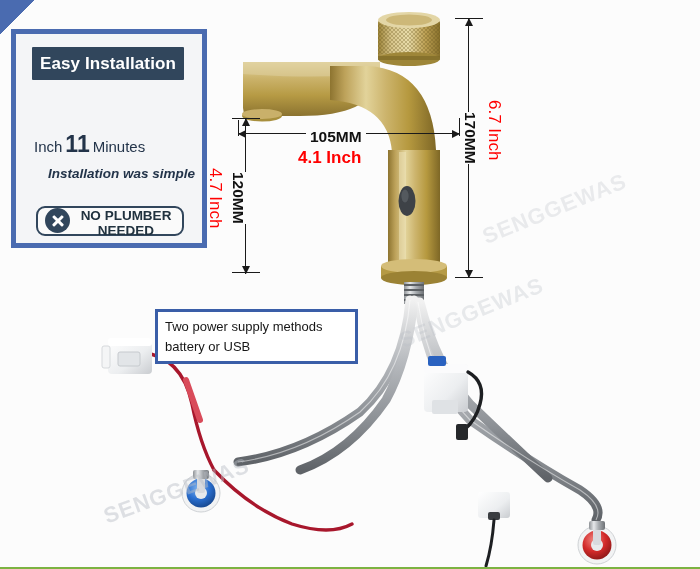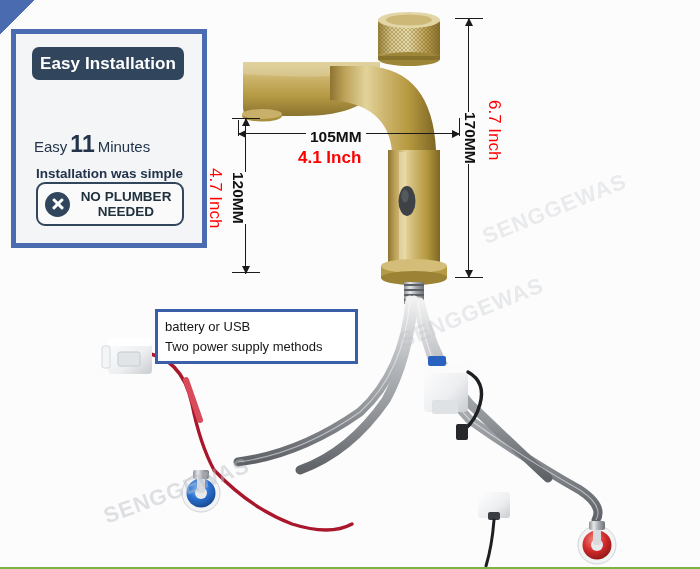--- a/index.html
+++ b/index.html
@@ -18,38 +18,38 @@
   }
 
   
   .promo-panel{
     position:absolute;left:11px;top:29px;width:196px;height:219px;
     border:5px solid #4a6bb0;background:#f4f5f7;box-sizing:border-box;
   }
   .promo-inner{position:absolute;inset:4px;background:#f4f5f7;}
   .promo-title{
     position:absolute;left:12px;top:9px;width:152px;height:33px;
-    background:#31465c;border-radius:7px;color:#ffffff;
+    background:#31465c;border-radius:1px;color:#ffffff;
     font-size:17px;font-weight:bold;letter-spacing:.1px;
     display:flex;align-items:center;justify-content:center;
   }
   .promo-line1{
     position:absolute;left:14px;top:93px;color:#23344a;
     font-size:15px;white-space:nowrap;
   }
   .promo-line1 .big{font-size:23px;font-weight:bold;padding:0 3px;}
   .promo-line1 .sm{font-size:15px;}
   .promo-line2{
-    position:absolute;left:16px;top:128px;color:#23344a;
-    font-size:13.5px;font-weight:bold;white-space:nowrap;
+    position:absolute;left:28px;top:128px;color:#23344a;
+    font-size:13.5px;font-weight:bold;white-space:nowrap;font-style:italic;
   }
   .badge{
-    position:absolute;left:16px;top:144px;width:148px;height:44px;
+    position:absolute;left:16px;top:168px;width:148px;height:30px;
     background:#fafafa;border:2.5px solid #31465c;border-radius:9px;
-    display:flex;align-items:center;box-sizing:border-box;
+    display:flex;box-sizing:border-box;
   }
   .badge-x{
     width:25px;height:25px;border-radius:50%;background:#31465c;
     margin-left:7px;flex:0 0 auto;position:relative;
   }
   .badge-x:before,.badge-x:after{
     content:"";position:absolute;left:50%;top:50%;width:14px;height:3.2px;
     background:#fff;border-radius:1px;
   }
   .badge-x:before{transform:translate(-50%,-50%) rotate(45deg);}
@@ -277,39 +277,39 @@
   <div class="wm wm4">SENGGEWAS</div>
 
   <div class="corner-ribbon"></div>
 
   <div class="promo-panel">
     <div class="promo-inner">
 
       <div class="promo-title">Easy Installation</div>
 
       <div class="promo-line1">
-        <span class="sm">Easy</span><span class="big">11</span><span class="sm">Minutes</span>
+        <span class="sm">Inch</span><span class="big">11</span><span class="sm">Minutes</span>
       </div>
 
       <div class="promo-line2">Installation was simple</div>
 
       <div class="badge">
         <span class="badge-x"></span>
         <span class="badge-txt">
           <span>NO PLUMBER</span><br>
           <span>NEEDED</span>
         </span>
       </div>
 
     </div>
   </div>
 
   <div class="callout">
+    <div>Two power supply methods</div>
     <div>battery or USB</div>
-    <div>Two power supply methods</div>
   </div>
 
   <div class="h-ext-l"></div>
   <div class="h-ext-r"></div>
   <div class="dim h-dim">
     <div class="bar"></div>
     <div class="arrowhead ar-l"></div>
     <div class="arrowhead ar-r"></div>
   </div>
   <div class="lbl-105">105MM</div>

